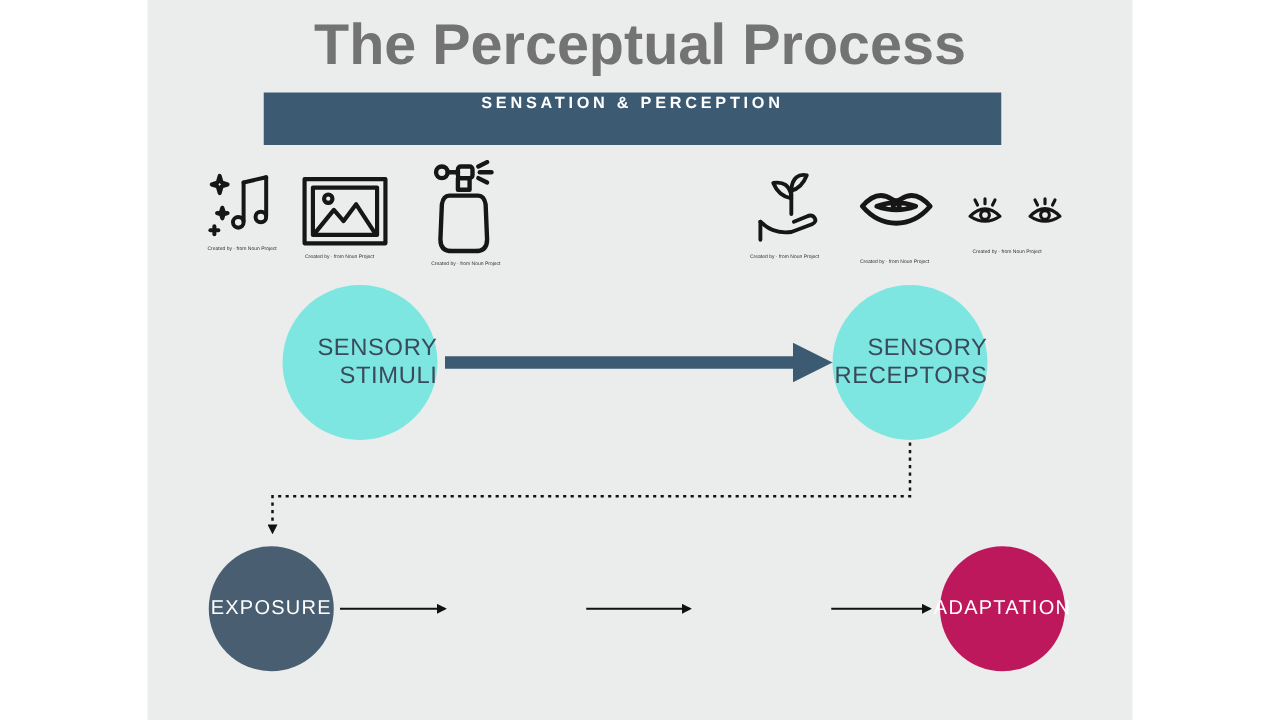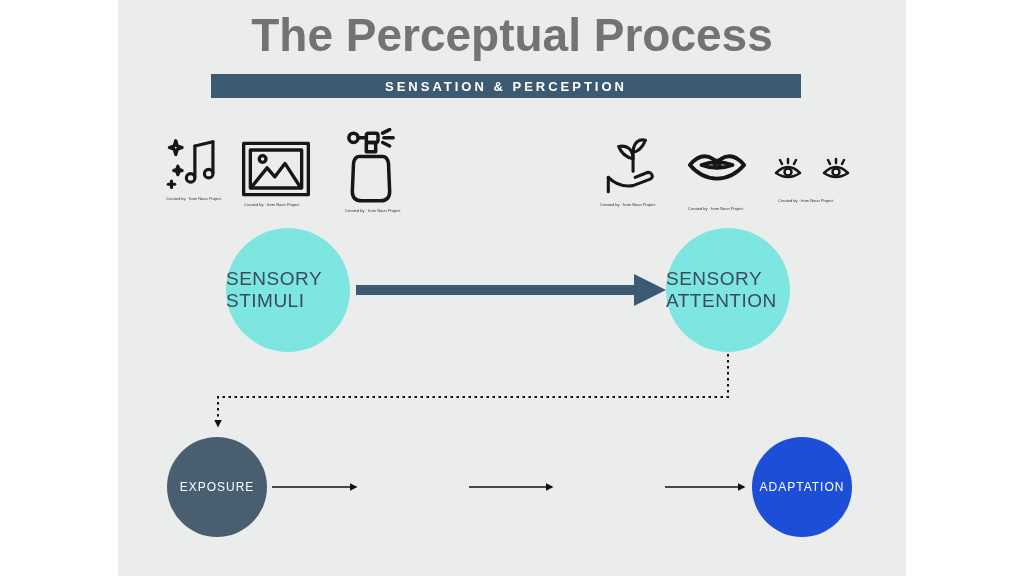--- a/index.html
+++ b/index.html
@@ -3,41 +3,41 @@
 <meta charset="utf-8">
 <style>
   * { margin:0; padding:0; box-sizing:border-box; }
   body { font-family:"Liberation Sans", sans-serif; background:#ffffff; }
   #canvas { position:relative; width:1024px; height:576px; background:#ffffff; overflow:hidden; }
   #panel { position:absolute; left:118px; top:0; width:788px; height:576px; background:#ebedec; }
 
   .title { position:absolute; left:118px; top:8px; width:788px; text-align:center;
            font-size:46px; font-weight:800; color:#737373; letter-spacing:0px; }
 
-  .banner { position:absolute; left:211px; top:74px; width:590px; height:24px; background:#3d5a73;
-            display:flex; align-items:center; justify-content:center; }
+  .banner { position:absolute; left:211px; top:74px; width:590px; height:42px; background:#3d5a73;
+            display:flex; align-items:flex-start; justify-content:center; }
   .banner span { color:#ffffff; font-size:13px; font-weight:bold; letter-spacing:3px; }
 
   .icon { position:absolute; }
   .icon svg { stroke:#161616; fill:none; stroke-width:3; stroke-linecap:round; stroke-linejoin:round; }
   .attr { position:absolute; font-size:4px; line-height:5px; color:#333; width:72px; }
 
   .bignode { position:absolute; width:124px; height:124px; border-radius:50%; background:#7de6e0;
-             display:flex; flex-direction:column; align-items:flex-start; justify-content:center;
+             display:flex; flex-direction:column; align-items:flex-end; justify-content:center;
              color:#3a4a5a; font-size:19px; letter-spacing:0.5px; line-height:1.15; text-align:center; }
   #node-stimuli { left:226px; top:228px; }
   #node-receptors { left:666px; top:228px; }
 
   .stage { position:absolute; top:437px; width:100px; height:100px; border-radius:50%;
            display:flex; align-items:center; justify-content:center; text-align:center;
-           color:#ffffff; font-size:12px; letter-spacing:1px; }
+           color:#ffffff; font-size:16px; letter-spacing:1px; }
   .stage-0 { left:167px; background:#4a5e72; }
   .stage-1 { left:364px; background:#8d99a4; }
   .stage-2 { left:560px; background:#4d6074; font-size:11px; }
-  .stage-3 { left:752px; background:#1d4ed8; }
+  .stage-3 { left:752px; background:#be185d; }
 
   #connectors { position:absolute; left:0; top:0; width:1024px; height:576px; pointer-events:none; }
 </style>
 </head>
 <body>
 
 <div id="canvas">
   <div id="panel"></div>
 
   <div class="title">The Perceptual Process</div>
@@ -120,21 +120,21 @@
     </svg>
   </div>
   <div class="attr" style="left:778px; top:198px;">Created by · from Noun Project</div>
 
   <div class="bignode" id="node-stimuli">
     <span>SENSORY</span>
     <span>STIMULI</span>
   </div>
   <div class="bignode" id="node-receptors">
     <span>SENSORY</span>
-    <span>ATTENTION</span>
+    <span>RECEPTORS</span>
   </div>
 
   <svg id="connectors" viewBox="0 0 1024 576">
     <defs>
       <marker id="bigArrow" markerWidth="3.2" markerHeight="3.2" refX="0.6" refY="1.6" orient="auto">
         <path d="M0,0 L3.2,1.6 L0,3.2 Z" fill="#3d5a73"></path>
       </marker>
       <marker id="blkArrow" markerWidth="8" markerHeight="8" refX="6.5" refY="4" orient="auto" markerUnits="userSpaceOnUse">
         <path d="M0,0 L8,4 L0,8 Z" fill="#111"></path>
       </marker>

